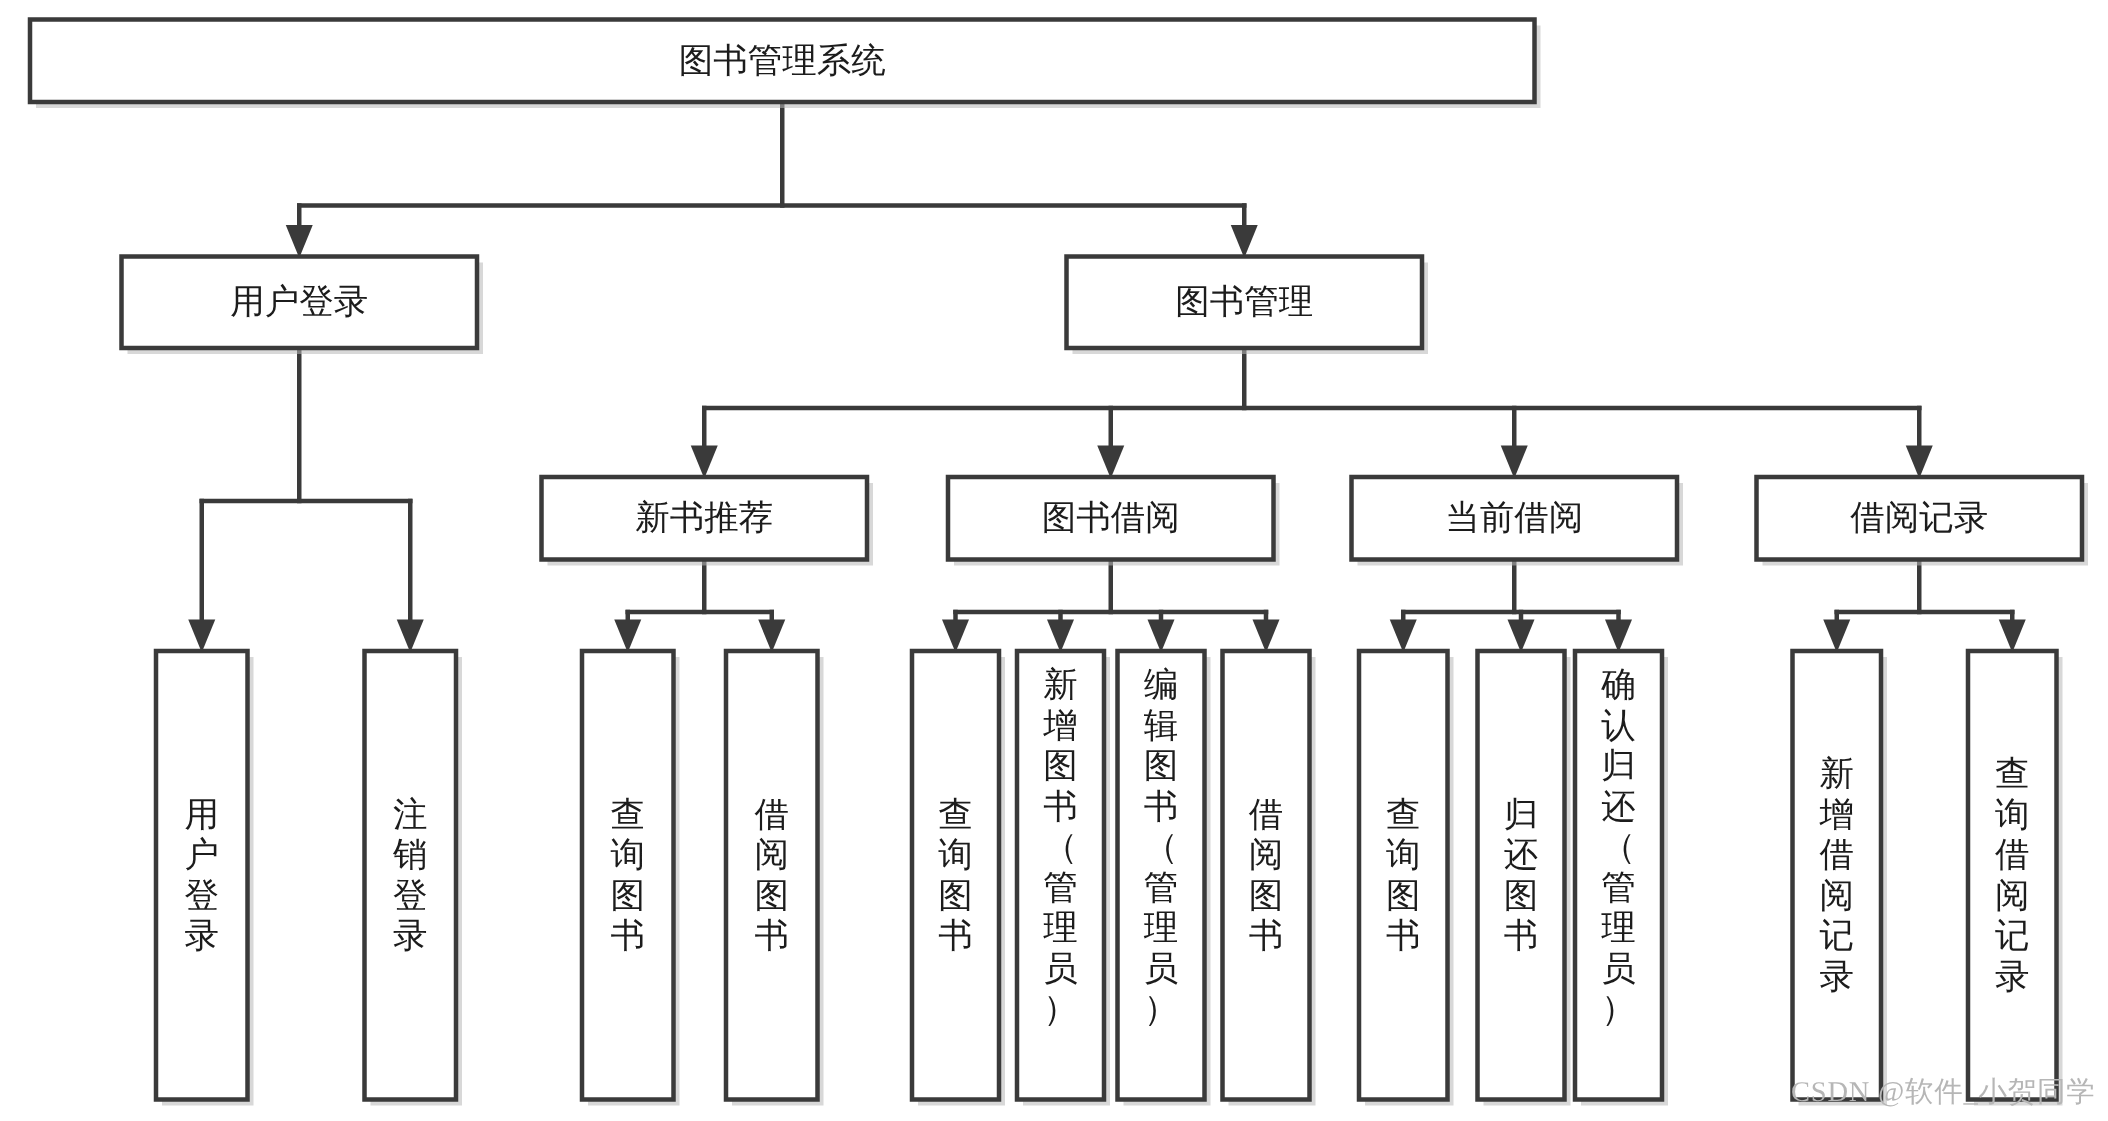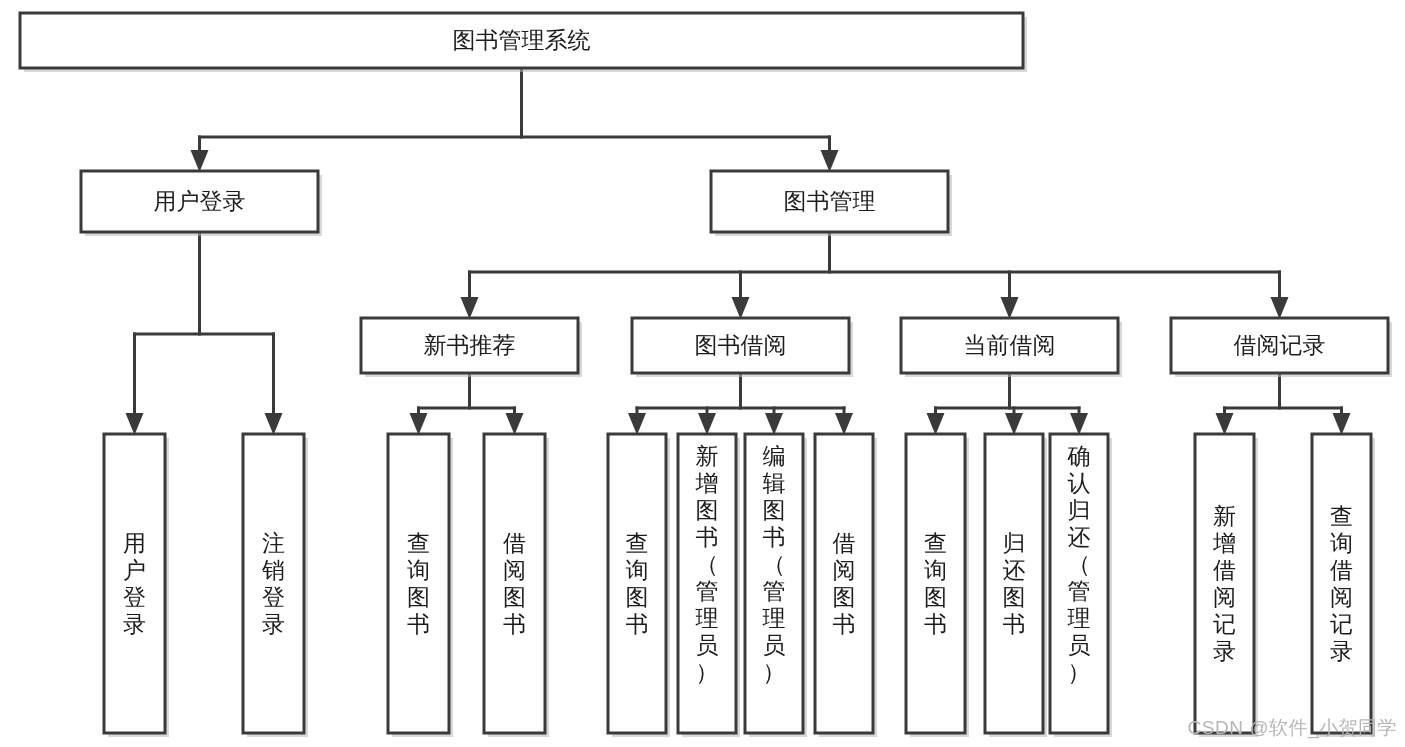--- a/index.html
+++ b/index.html
@@ -53,21 +53,21 @@
   .node-label-vertical {
     font-family: "DejaVu Sans", "Liberation Sans", sans-serif;
     fill: #1c1c1c;
     font-size: 23px;
     text-anchor: middle;
   }
   .watermark {
     position: absolute;
     right: 8px;
     bottom: 6px;
-    font-family: Liberation Sans, sans-serif;
+    font-family: Liberation Serif, serif;
     font-size: 19px;
     color: #b6b6b6;
     letter-spacing: 0.5px;
     white-space: nowrap;
     user-select: none;
   }
 </style>
 </head>
 <body>
 

